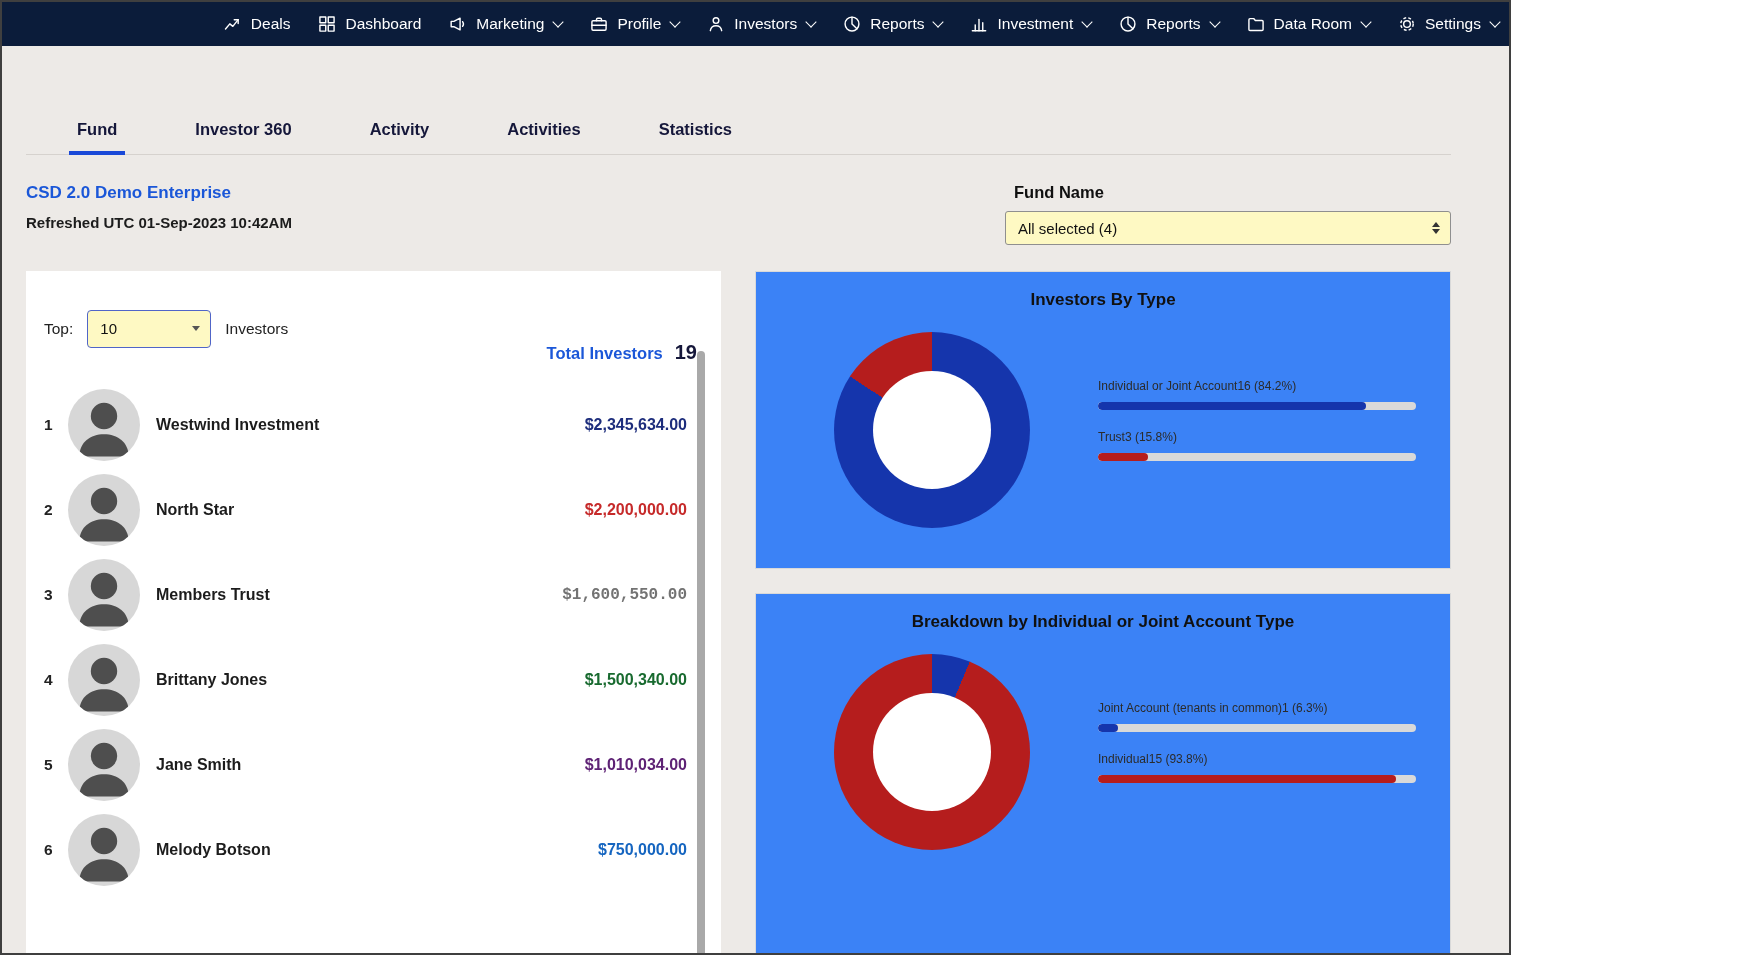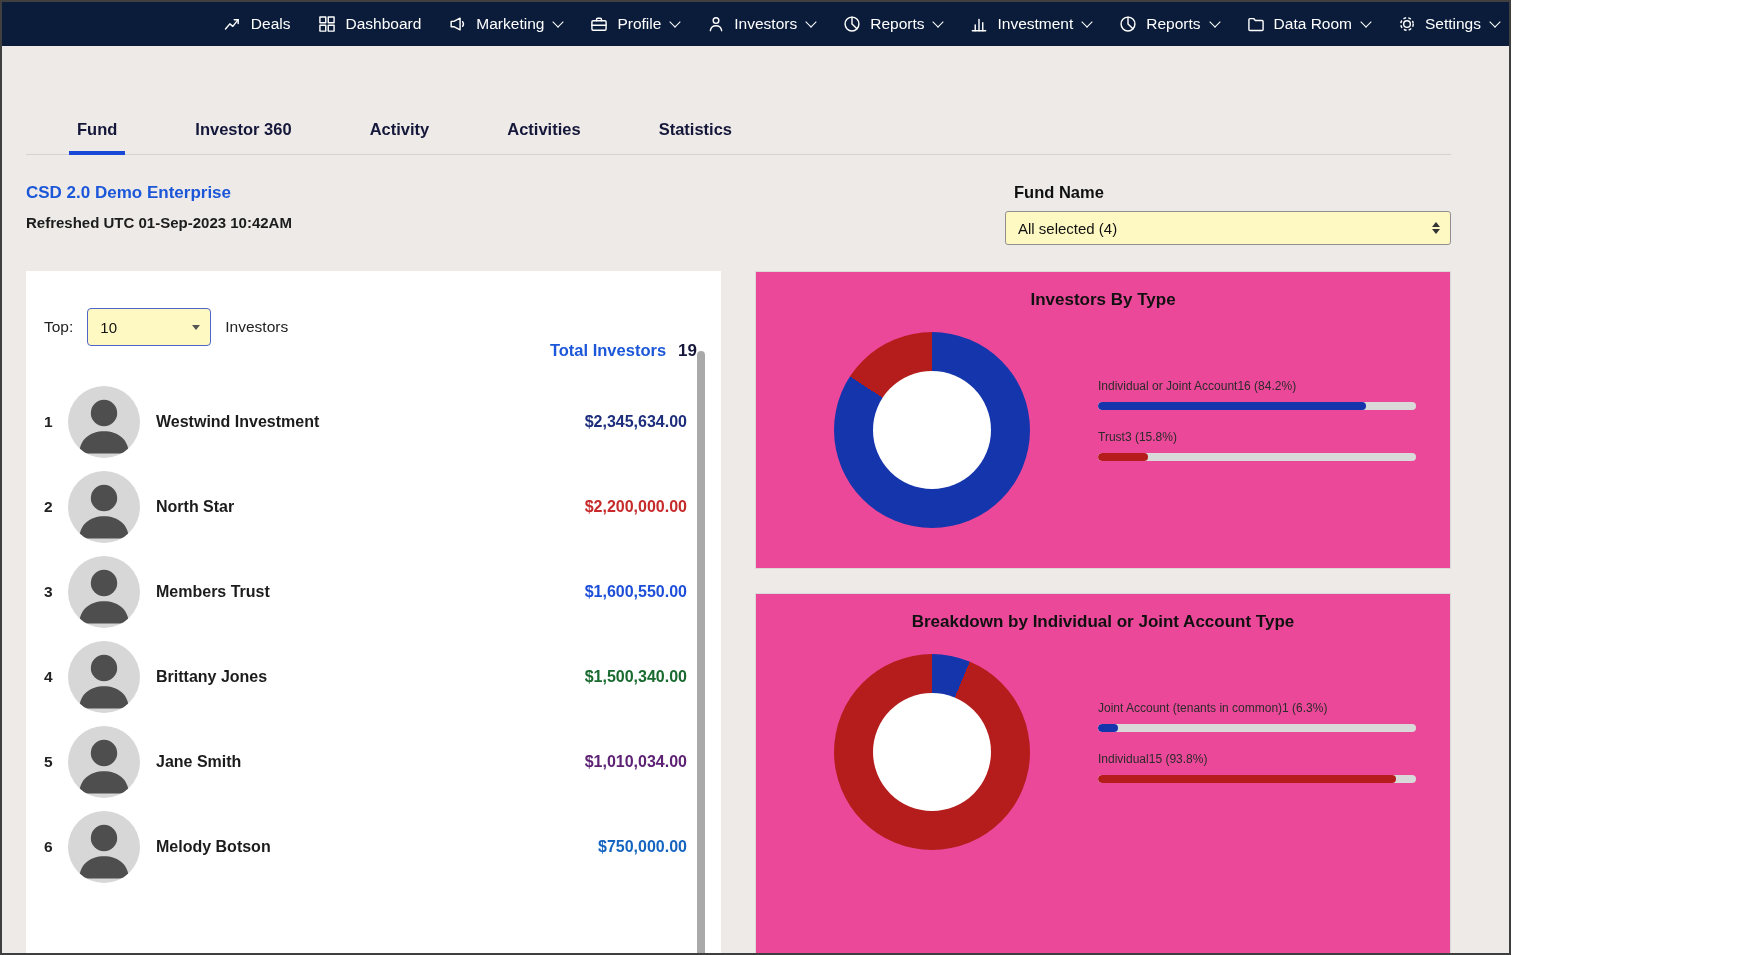--- a/index.html
+++ b/index.html
@@ -40,34 +40,34 @@
   .select-wrap.small .tri-down{position:absolute;right:10px;border-top-color:#555;}
 
   .main-row{display:flex;gap:34px;align-items:flex-start;margin-top:26px;}
 
   
   .left-card{position:relative;width:695px;height:1000px;background:#fff;box-sizing:border-box;}
   .card-head{display:flex;justify-content:space-between;align-items:center;padding:22px 24px 14px 18px;}
   .head-left{display:flex;align-items:center;gap:14px;font-size:15.5px;color:#222;}
   .head-right{display:flex;align-items:baseline;gap:12px;}
   .ti-label{color:#1b57d8;font-weight:bold;font-size:16.5px;}
-  .ti-value{color:#15173a;font-weight:bold;font-size:17px;margin-top:48px;}
+  .ti-value{color:#15173a;font-weight:bold;font-size:20px;margin-top:48px;}
 
   .ilist{padding:4px 0 0 18px;}
   .irow{display:flex;align-items:center;height:85px;padding-right:34px;}
   .rank{width:24px;font-weight:bold;font-size:15.5px;color:#222;flex:none;}
   .avatar{width:72px;height:72px;border-radius:50%;background:#d7d7d7;overflow:hidden;margin-right:16px;flex:none;}
   .avatar svg{width:100%;height:100%;display:block;}
   .iname{font-weight:bold;font-size:16px;color:#1c1c1c;flex:1;}
   .amount{font-weight:bold;font-size:16px;text-align:right;}
   .scrollbar{position:absolute;right:16px;top:80px;height:880px;width:8px;border-radius:4px;background:#a9a9a9;cursor:pointer;}
 
   
   .right-col{width:696px;}
-  .chart-card{background:#ec4899;border:1px solid #d9d9d9;box-sizing:border-box;padding:18px 20px 1px;}
+  .chart-card{background:#3b82f6;border:1px solid #d9d9d9;box-sizing:border-box;padding:18px 20px 1px;}
   #charts .chart-card + .chart-card{margin-top:24px;}
   #charts .chart-card:first-child{height:298px;}
   #charts .chart-card:last-child{height:430px;}
   .chart-title{text-align:center;font-size:17px;font-weight:bold;color:#111;}
   .chart-body{display:flex;align-items:center;margin-top:22px;}
   .donut{width:196px;height:196px;border-radius:50%;margin-left:58px;position:relative;flex:none;}
   .donut::after{content:"";position:absolute;inset:39px;background:#fff;border-radius:50%;}
   .legend{margin-left:auto;width:318px;margin-right:14px;}
   .lg-entry{margin-bottom:20px;}
   .lg-top{display:flex;justify-content:flex-start;font-size:12px;color:#2b2b2b;margin-bottom:9px;}
@@ -335,21 +335,21 @@
 
   <div class="irow">
     <span class="rank">3</span>
     <span class="avatar">
       <svg viewBox="0 0 24 24">
                   <circle cx="12" cy="9" r="4.4" fill="#4e4e4e"></circle>
                   <path d="M3.8 22.5c0-4.8 3.7-7.4 8.2-7.4s8.2 2.6 8.2 7.4z" fill="#4e4e4e"></path>
                 </svg>
     </span>
     <span class="iname">Members Trust</span>
-    <span class="amount" style="color: #1d4ed8;">$1,600,550.00</span>
+    <span class="amount" style="color: #737373; font-family: Liberation Mono, monospace;">$1,600,550.00</span>
   </div>
 
   <div class="irow">
     <span class="rank">4</span>
     <span class="avatar">
       <svg viewBox="0 0 24 24">
                   <circle cx="12" cy="9" r="4.4" fill="#4e4e4e"></circle>
                   <path d="M3.8 22.5c0-4.8 3.7-7.4 8.2-7.4s8.2 2.6 8.2 7.4z" fill="#4e4e4e"></path>
                 </svg>
     </span>

